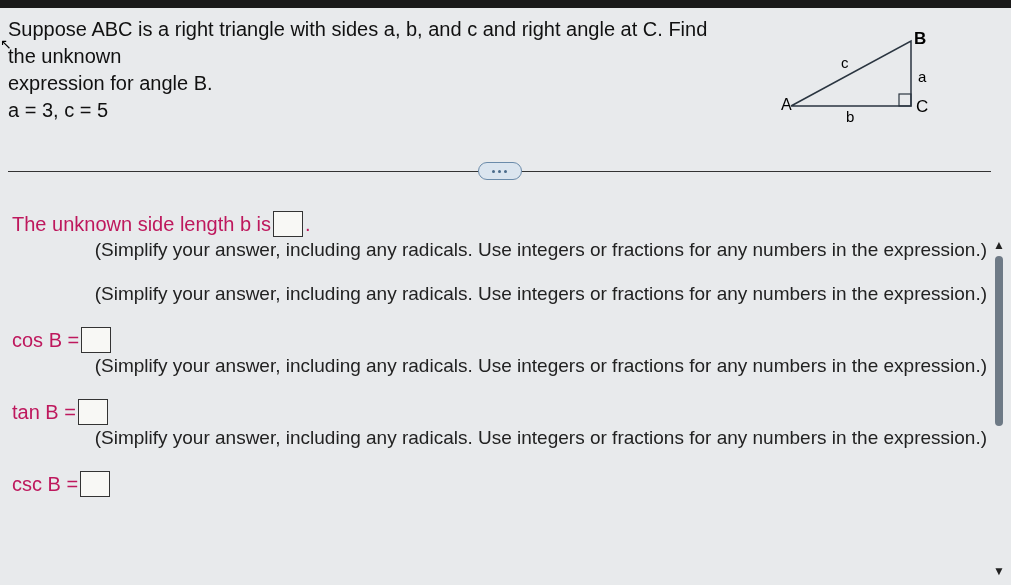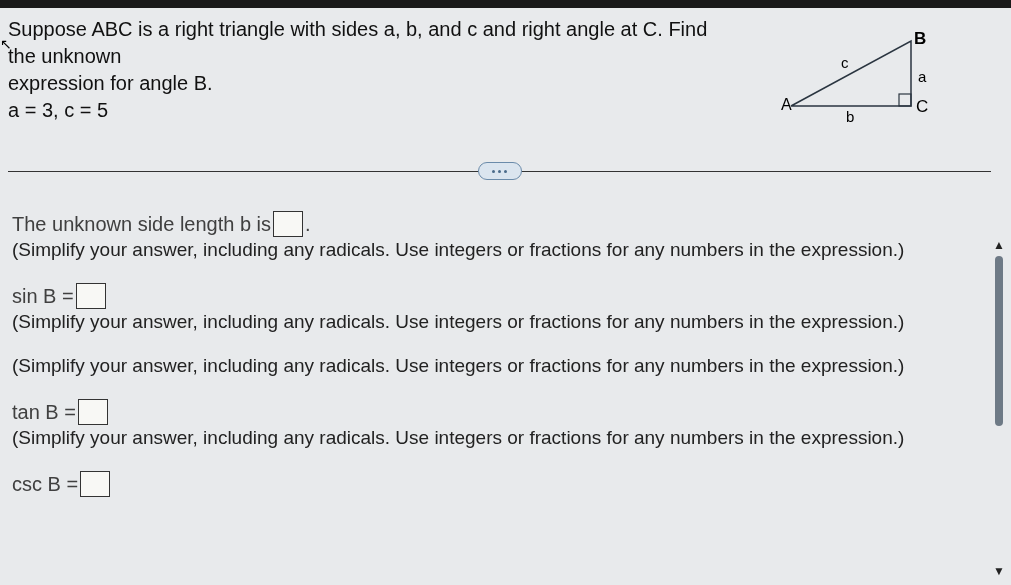--- a/index.html
+++ b/index.html
@@ -75,30 +75,31 @@
       width: 3px;
       height: 3px;
       background: #4b6b8a;
       border-radius: 50%;
     }
     .answer-area {
       padding: 0 4px;
     }
     .answer-line {
       font-size: 20px;
-      color: #404040;
+      color: #be185d;
       margin-bottom: 2px;
       display: flex;
       align-items: center;
       gap: 2px;
     }
     .hint {
       font-size: 19px;
       color: #222;
       margin-bottom: 22px;
+      text-align: right;
     }
     .answer-box {
       display: inline-block;
       width: 30px;
       height: 26px;
       border: 1px solid #333;
       background: #f8f8f5;
       vertical-align: middle;
     }
     .cursor-arrow {
@@ -176,26 +177,26 @@
 
   <div class="answer-area">
 
     <div class="answer-line">
       <span>The unknown side length b is</span>
       <span class="answer-box"></span>
       <span>.</span>
     </div>
     <div class="hint">(Simplify your answer, including any radicals. Use integers or fractions for any numbers in the expression.)</div>
 
-    <div class="answer-line">
-      <span>sin B =</span>
-      <span class="answer-box"></span>
-    </div>
-    <div class="hint">(Simplify your answer, including any radicals. Use integers or fractions for any numbers in the expression.)</div>
-
+    <div class="hint">(Simplify your answer, including any radicals. Use integers or fractions for any numbers in the expression.)</div>
+
+    <div class="answer-line">
+      <span>cos B =</span>
+      <span class="answer-box"></span>
+    </div>
     <div class="hint">(Simplify your answer, including any radicals. Use integers or fractions for any numbers in the expression.)</div>
 
     <div class="answer-line">
       <span>tan B =</span>
       <span class="answer-box"></span>
     </div>
     <div class="hint">(Simplify your answer, including any radicals. Use integers or fractions for any numbers in the expression.)</div>
 
     <div class="answer-line">
       <span>csc B =</span>

